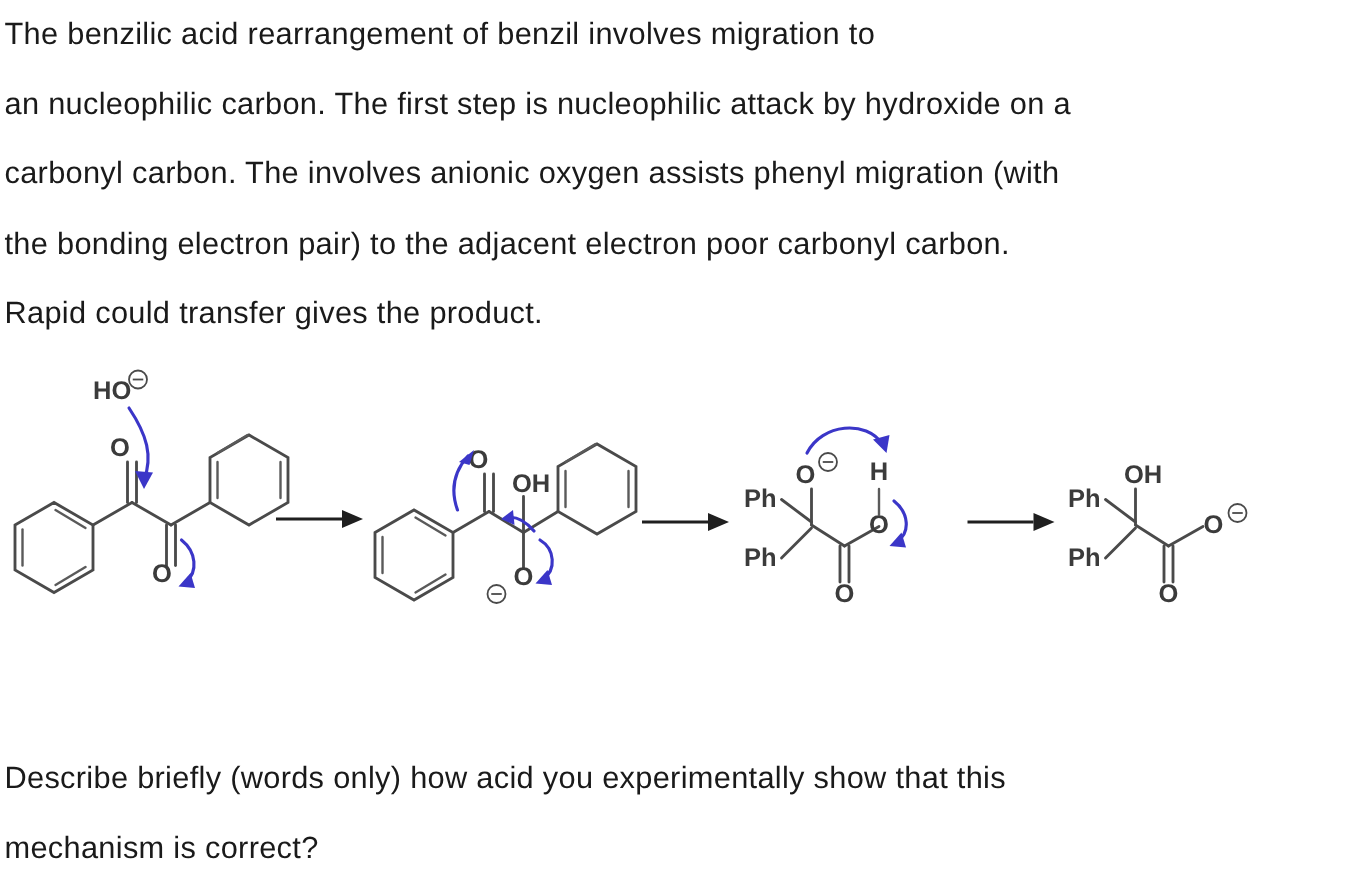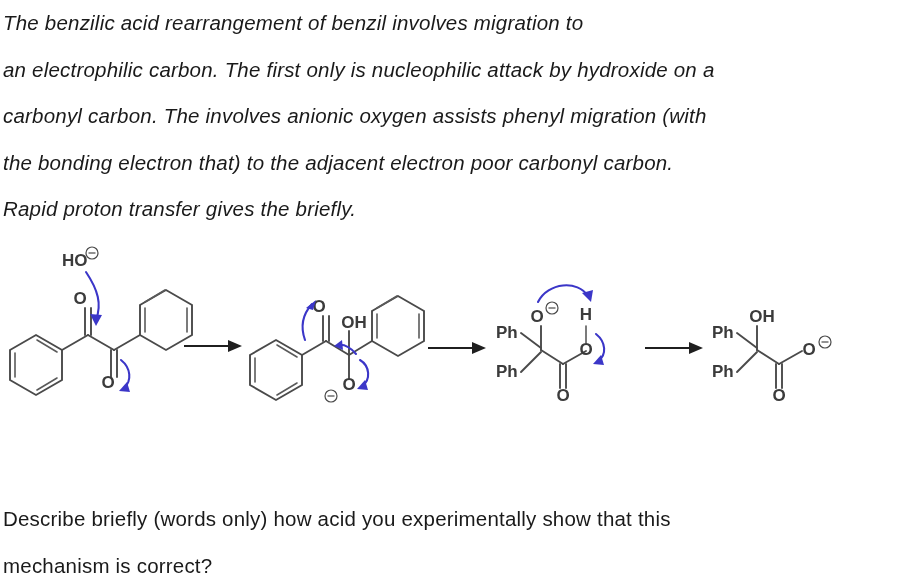--- a/index.html
+++ b/index.html
@@ -21,21 +21,21 @@
   
   .prose {
     position: absolute;
     left: 3px;
     width: 900px;
     font-size: 20.5px;
     line-height: 46.5px;
     color: #1a1a1a;
     letter-spacing: 0.01em;
   }
-  #intro-paragraph { top: 0px; font-style: italic; }
+  #intro-paragraph { top: 0px; }
   #question-paragraph { top: 496px; }
   .prose .ln {
     display: block;
     white-space: pre;
   }
 
   
   #mechanism-scheme {
     position: absolute;
     left: 0px;
@@ -91,24 +91,24 @@
   .charge-bar {
     stroke: #4a4a4a;
     stroke-width: 1.2;
   }
 </style>
 </head>
 <body>
 
 <div class="prose" id="intro-paragraph">
   <span class="ln">The benzilic acid rearrangement of benzil involves migration to</span>
-  <span class="ln">an electrophilic carbon. The first only is nucleophilic attack by hydroxide on a</span>
+  <span class="ln">an nucleophilic carbon. The first step is nucleophilic attack by hydroxide on a</span>
   <span class="ln">carbonyl carbon. The involves anionic oxygen assists phenyl migration (with</span>
-  <span class="ln">the bonding electron that) to the adjacent electron poor carbonyl carbon.</span>
-  <span class="ln">Rapid proton transfer gives the briefly.</span>
+  <span class="ln">the bonding electron pair) to the adjacent electron poor carbonyl carbon.</span>
+  <span class="ln">Rapid could transfer gives the product.</span>
 </div>
 
 <div id="mechanism-scheme">
 <svg width="906" height="180" viewBox="0 0 906 180" xmlns="http://www.w3.org/2000/svg">
 
   <g>
 
     <g>
       <polygon class="bond" points="10,112 36,97 62,112 62,142 36,157 10,142"></polygon>
       <line class="bond-thin" x1="15" y1="115" x2="15" y2="139"></line>

